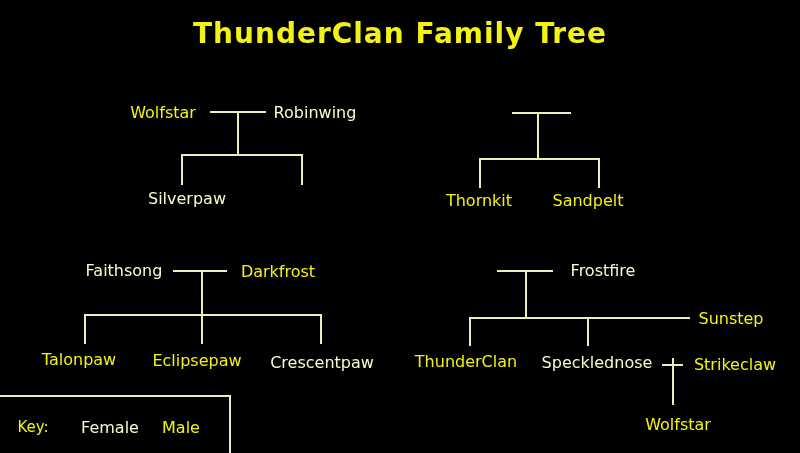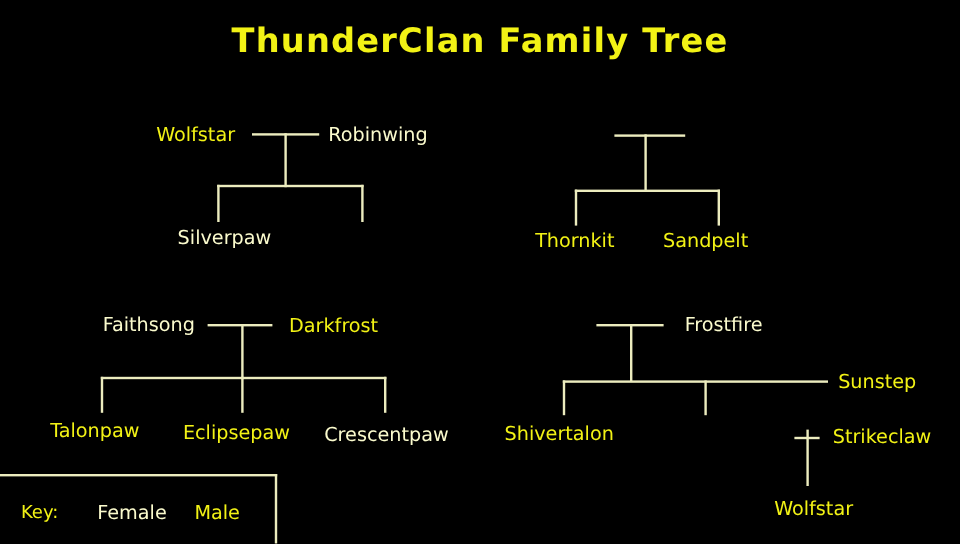--- a/index.html
+++ b/index.html
@@ -79,21 +79,22 @@
   <div class="name male" style="left:197px;top:360px">Eclipsepaw</div>
   <div class="name female" style="left:322px;top:362px">Crescentpaw</div>
 
   <div class="name female" style="left:603px;top:270px">Frostfire</div>
   <div class="line h" style="left:497px;top:270px;width:56px"></div>
   <div class="line v" style="left:525px;top:270px;height:48px"></div>
   <div class="line h" style="left:469px;top:317px;width:221px"></div>
   <div class="line v" style="left:469px;top:317px;height:29px"></div>
   <div class="line v" style="left:587px;top:317px;height:29px"></div>
   <div class="name male" style="left:731px;top:318px">Sunstep</div>
-  <div class="name male" style="left:466px;top:361px">Shivertalon</div>
+  <div class="name male" style="left:466px;top:361px">ThunderClan</div>
+  <div class="name female" style="left:597px;top:362px">Specklednose</div>
   <div class="line h" style="left:662px;top:364px;width:21px"></div>
   <div class="name male" style="left:735px;top:364px">Strikeclaw</div>
   <div class="line v" style="left:672px;top:358px;height:47px"></div>
   <div class="name male" style="left:678px;top:424px">Wolfstar</div>
 
   <div class="key-box"></div>
   <div class="name male key-label" style="left:33px;top:427px">Key:</div>
   <div class="name female" style="left:110px;top:427px">Female</div>
   <div class="name male" style="left:181px;top:427px">Male</div>
 

